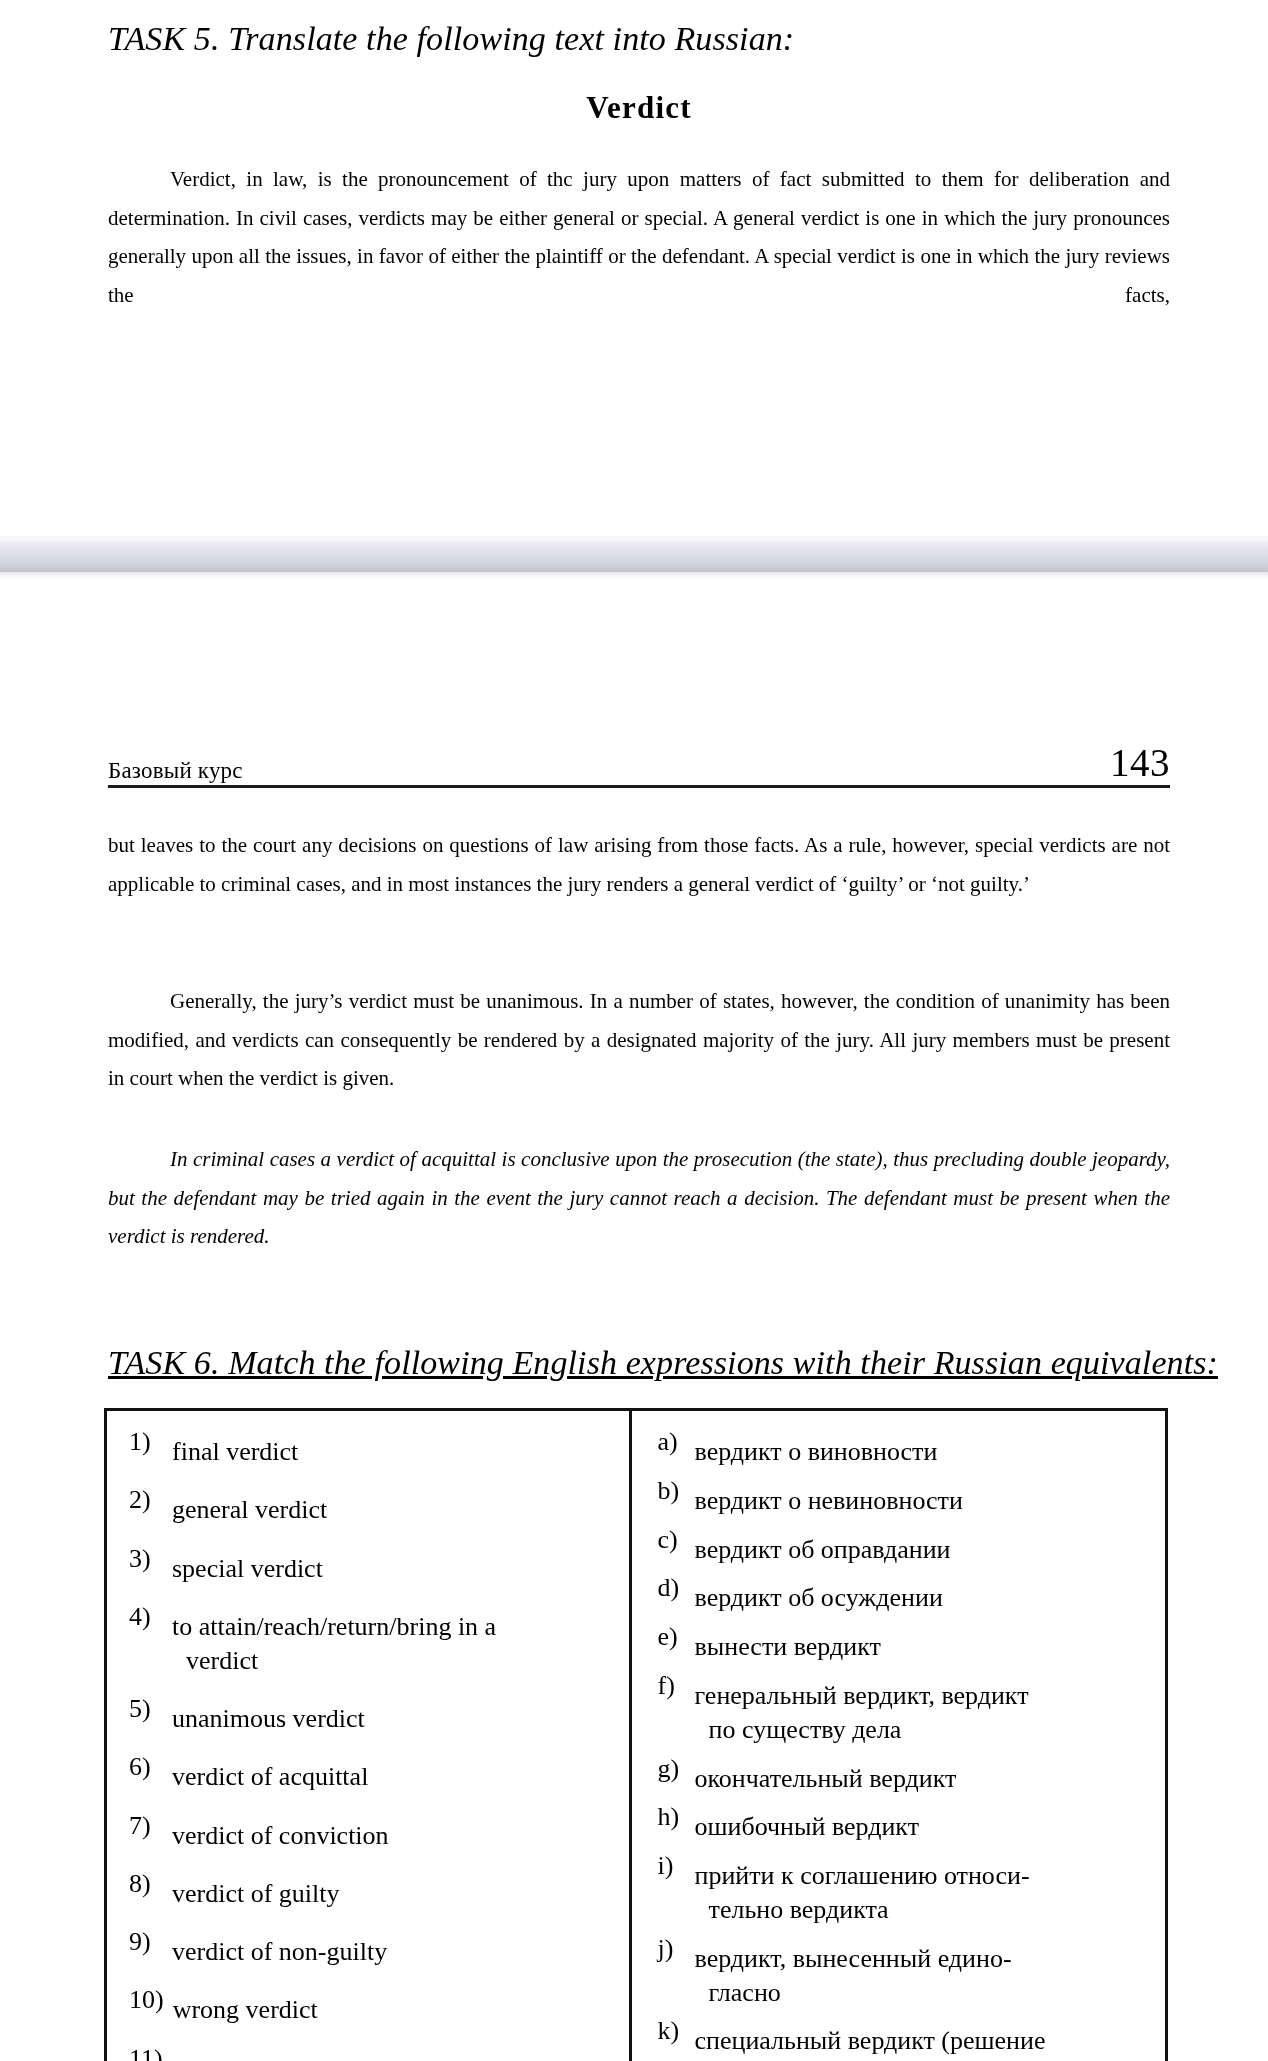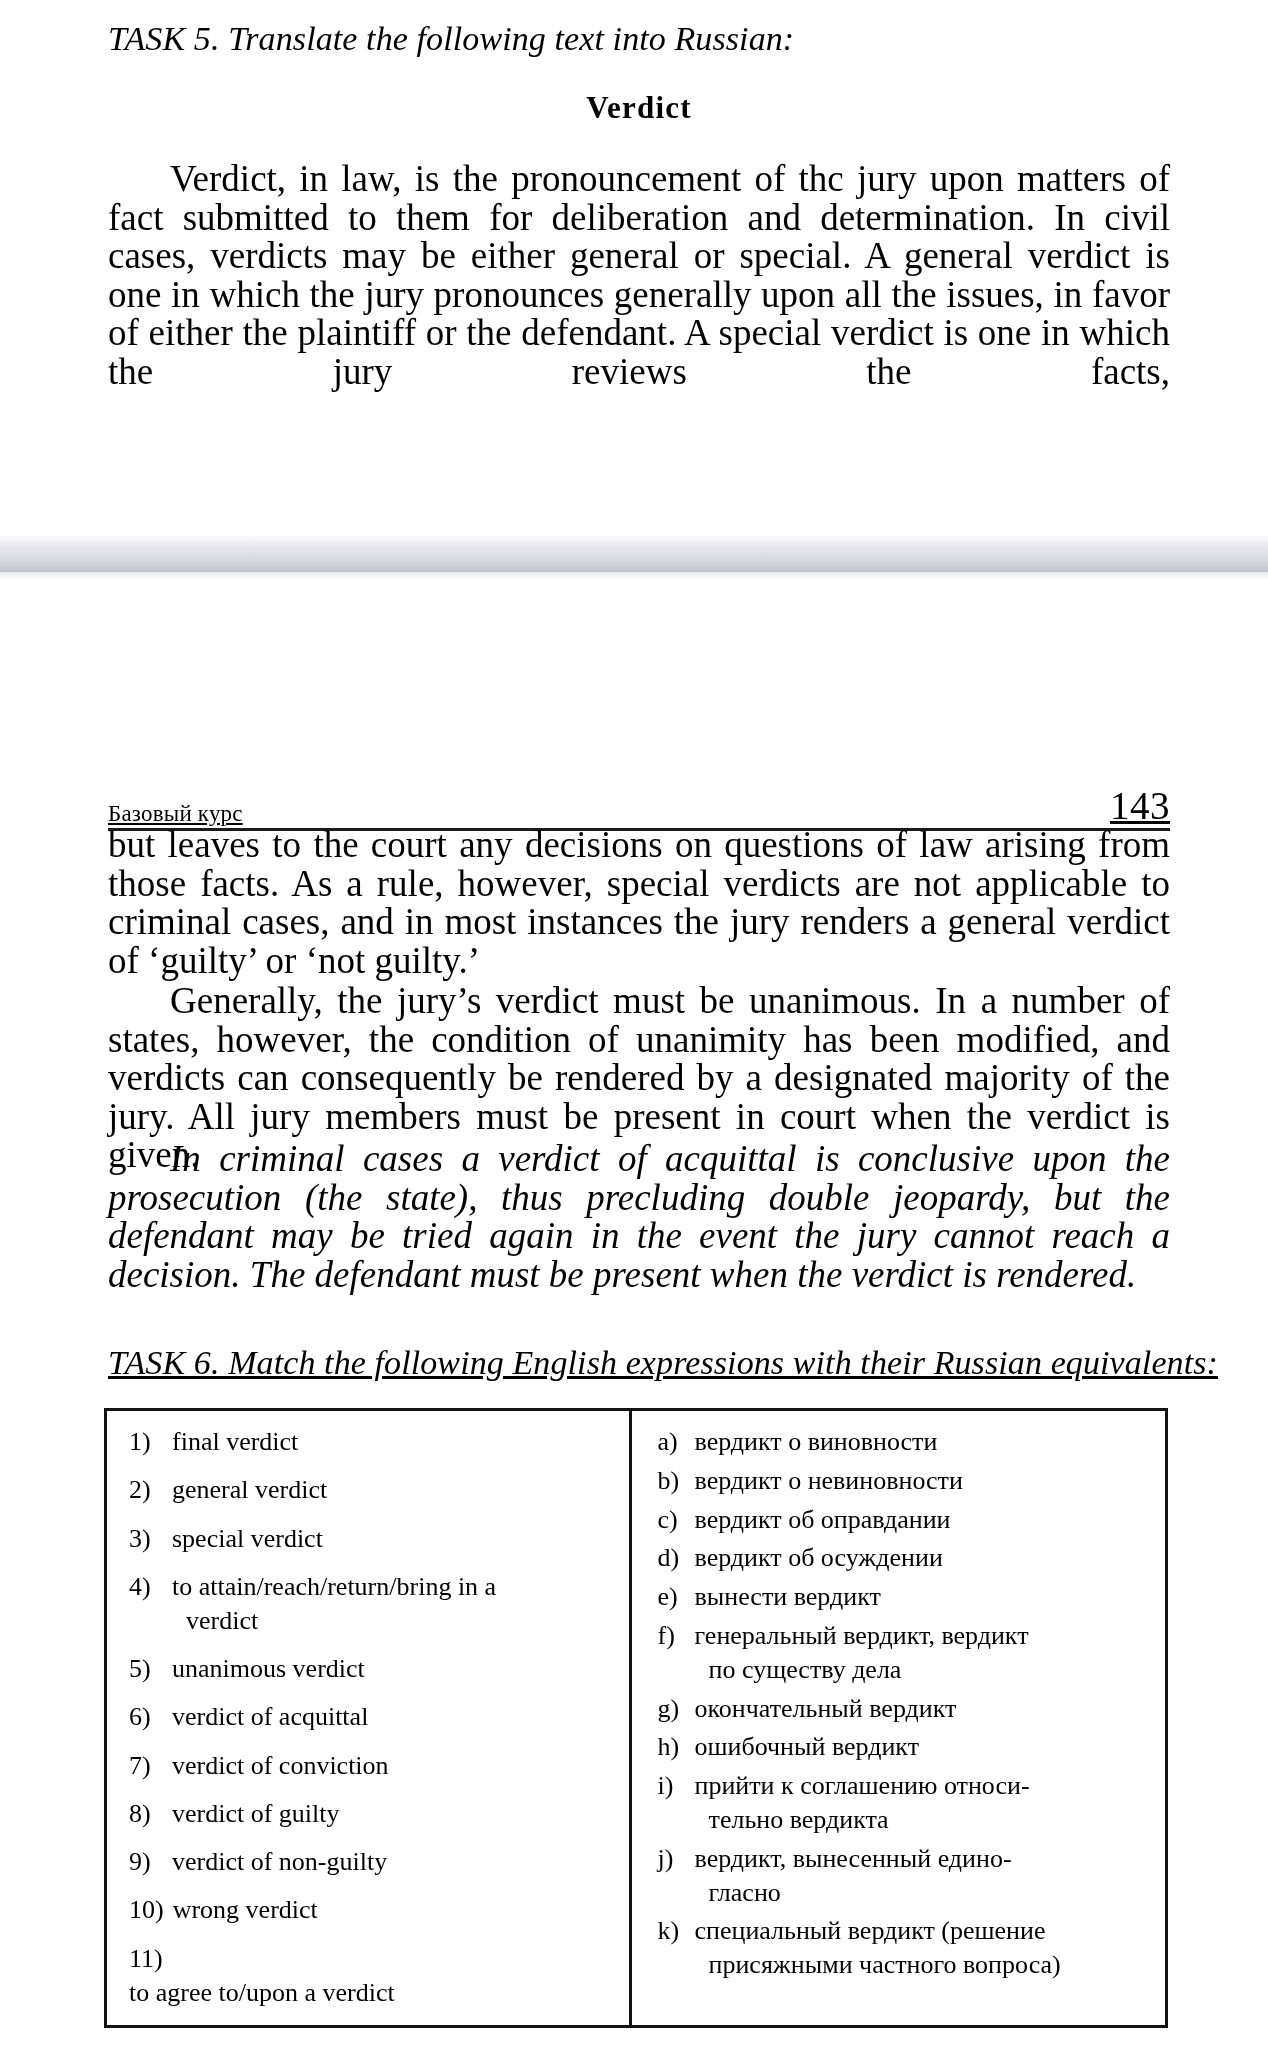--- a/index.html
+++ b/index.html
@@ -44,21 +44,21 @@
   
   .article-title {
     text-align: center;
     font-weight: bold;
     font-size: 31px;
     letter-spacing: 1.2px;
   }
 
   
   .body-par {
-    font-size: 37px;
+    font-size: 21px;
     line-height: 38.5px;
     text-align: justify;
     text-indent: 62px;
     margin: 0;
   }
   .body-par.no-indent {
     text-indent: 0;
   }
   .body-par.cut {
     text-align: justify;
@@ -99,24 +99,23 @@
     position: absolute;
     left: 0; right: 0; top: 36px;
     height: 8px;
     background: linear-gradient(to bottom, #e9e9ee 0%, #fafafb 70%, #ffffff 100%);
   }
 
   
   #running-header {
     position: absolute;
     left: 108px;
-    top: 783px;
+    top: 740px;
     width: 1062px;
     height: 54px;
-    text-decoration: underline;
   }
   #running-header .rh-row {
     display: flex;
     align-items: flex-end;
     justify-content: space-between;
     height: 42px;
   }
   .rh-left {
     font-size: 23px;
     line-height: 1;
@@ -182,20 +181,21 @@
   .mt-marker {
     flex: 0 0 auto;
     white-space: nowrap;
     margin-right: 9px;
   }
   .mt-col.left .mt-marker { min-width: 34px; }
   .mt-col.right .mt-marker { min-width: 28px; }
 
   .mt-text {
     flex: 1 1 auto;
+    margin-top: 10px;
   }
   
   .mt-text .wrap-line {
     display: block;
     padding-left: 14px;
   }
 
   
   #match-table::after {
     content: "";

